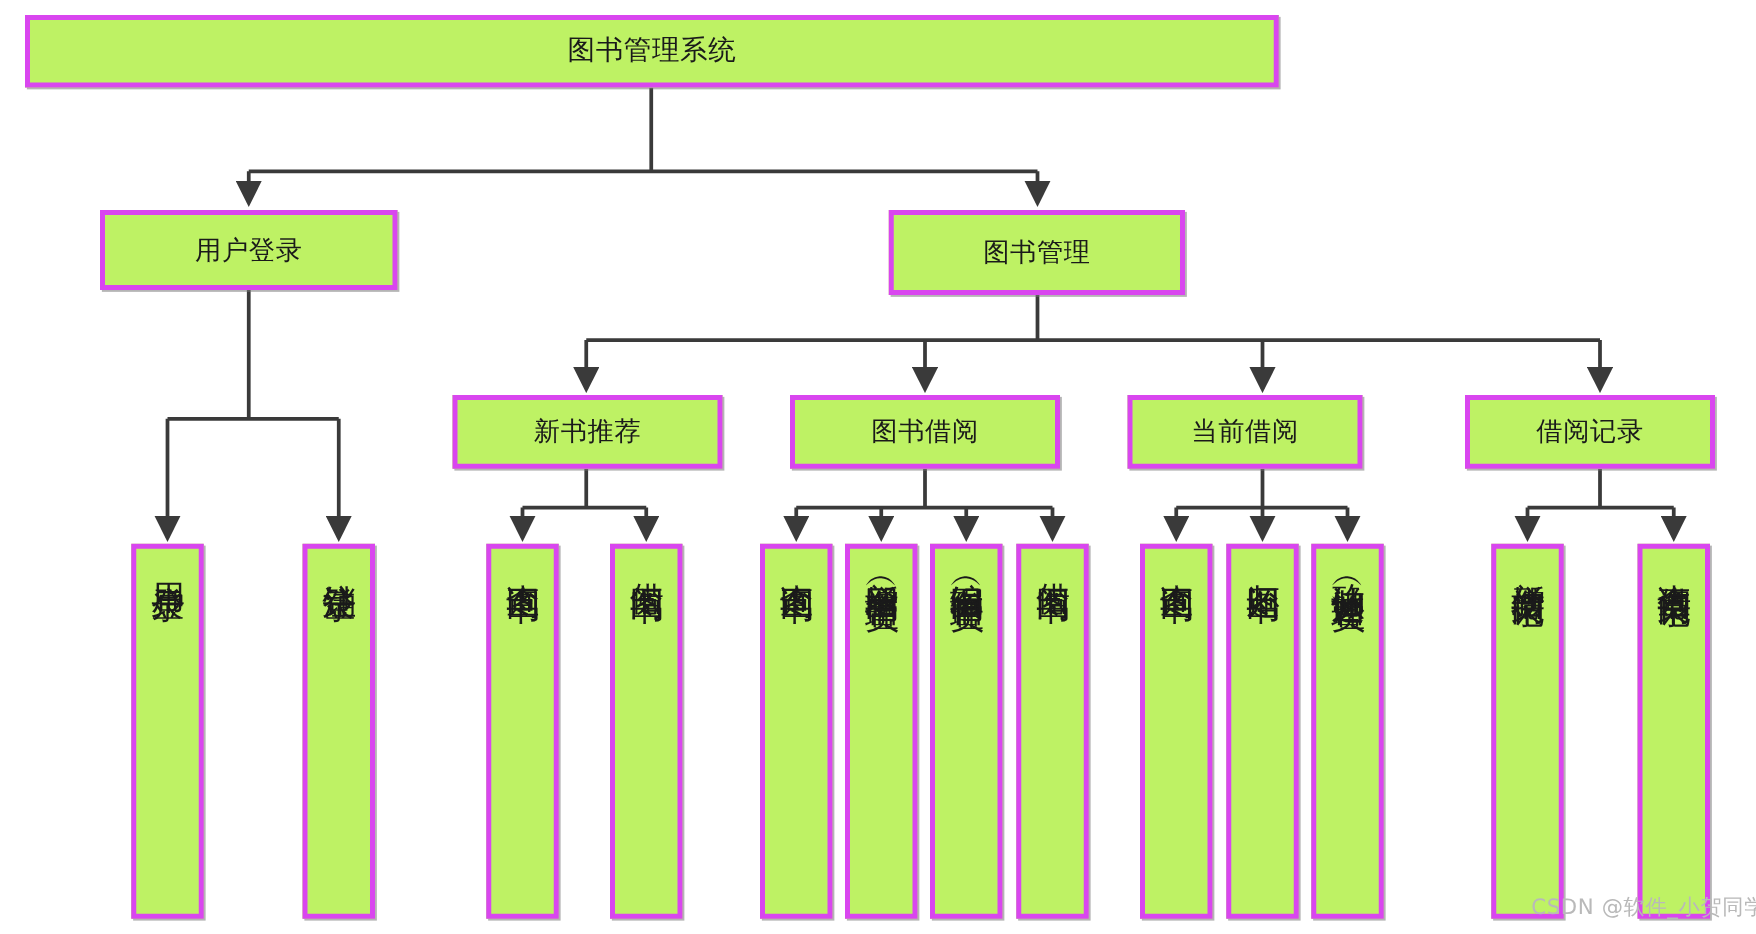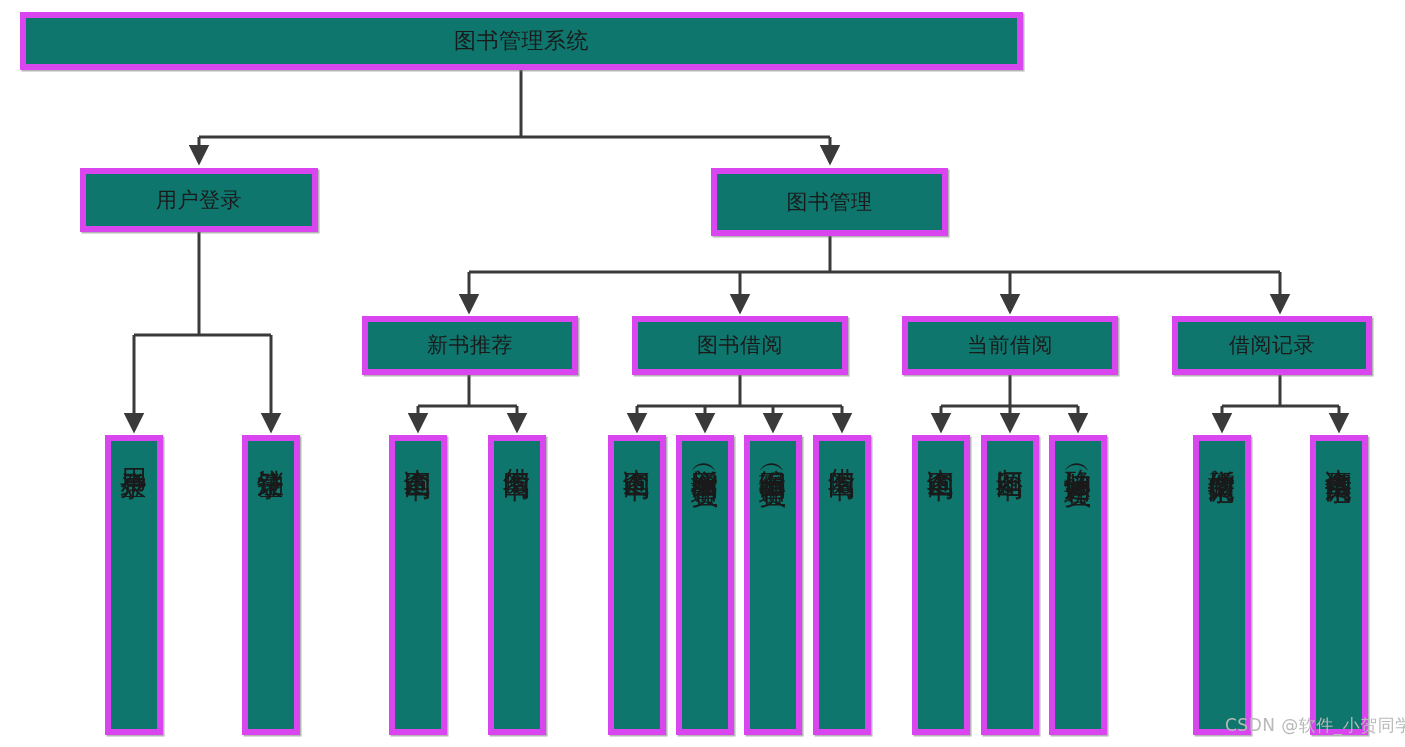--- a/index.html
+++ b/index.html
@@ -23,22 +23,22 @@
     position: absolute;
     left: 0;
     top: 0;
     width: 1405px;
     height: 747px;
     pointer-events: none;
   }
   .node {
     position: absolute;
     box-sizing: border-box;
-    background: #0f766e;
-    border: 6px solid #d946ef;
+    background: #bef264;
+    border: 4px solid #d946ef;
     box-shadow: 1.5px 1.5px 0 rgba(120,120,120,0.55);
     display: flex;
     align-items: center;
     justify-content: center;
     color: #1a1a1a;
     z-index: 2;
   }
   .node-label {
     display: block;
     text-align: center;
@@ -142,21 +142,21 @@
   <div class="node horiz" style="left:711px; top:168px; width:237px; height:68px;">
     <span class="node-label">图书管理</span>
   </div>
 
   <div class="node horiz" style="left:632px; top:316px; width:216px; height:59px;">
     <span class="node-label">图书借阅</span>
   </div>
   <div class="node horiz" style="left:362px; top:316px; width:216px; height:59px;">
     <span class="node-label">新书推荐</span>
   </div>
-  <div class="node horiz" style="left:902px; top:316px; width:216px; height:59px;">
+  <div class="node horiz" style="left:902px; top:316px; width:188px; height:59px;">
     <span class="node-label">当前借阅</span>
   </div>
   <div class="node horiz" style="left:1172px; top:316px; width:200px; height:59px;">
     <span class="node-label">借阅记录</span>
   </div>
 
   <div class="node vert" style="left:105px; top:435px; width:58px; height:300px;">
     <span class="node-label">用户登录</span>
   </div>
   <div class="node vert" style="left:242px; top:435px; width:58px; height:300px;">

